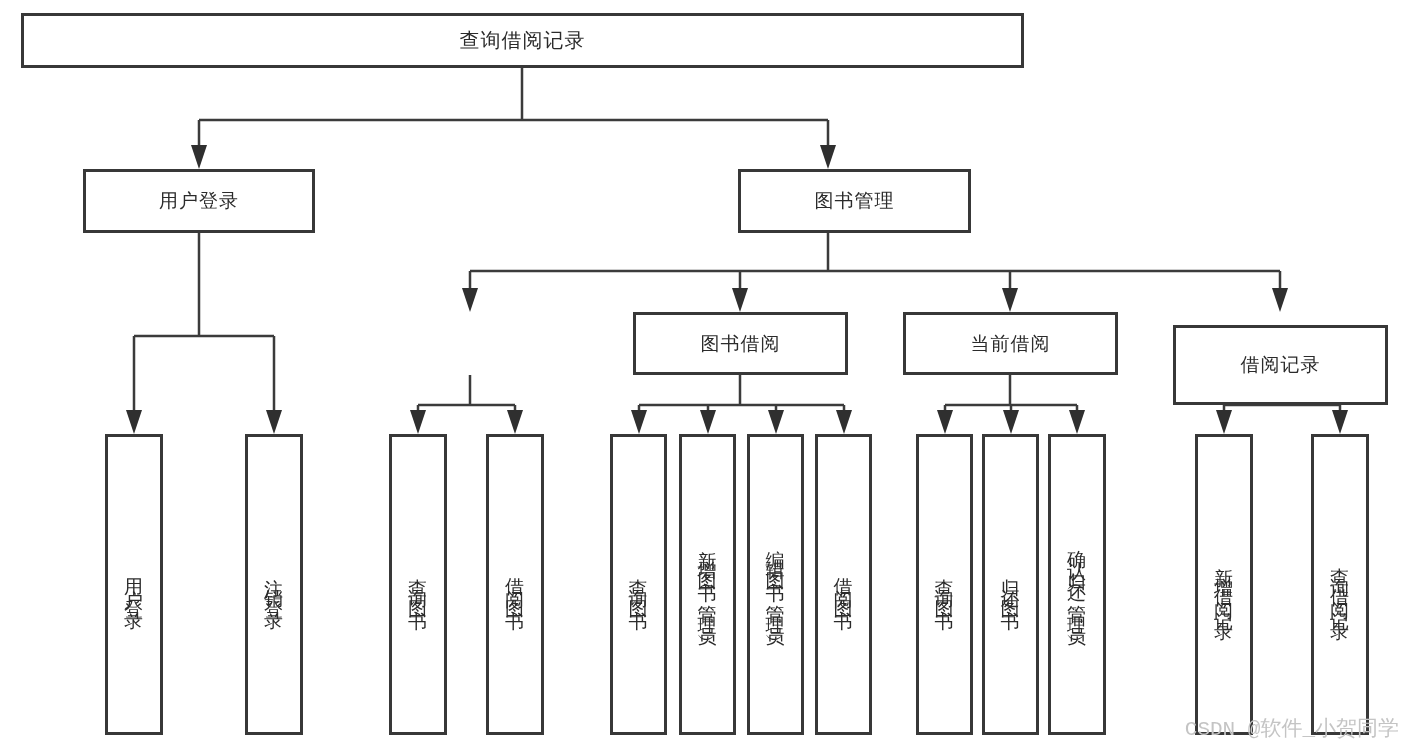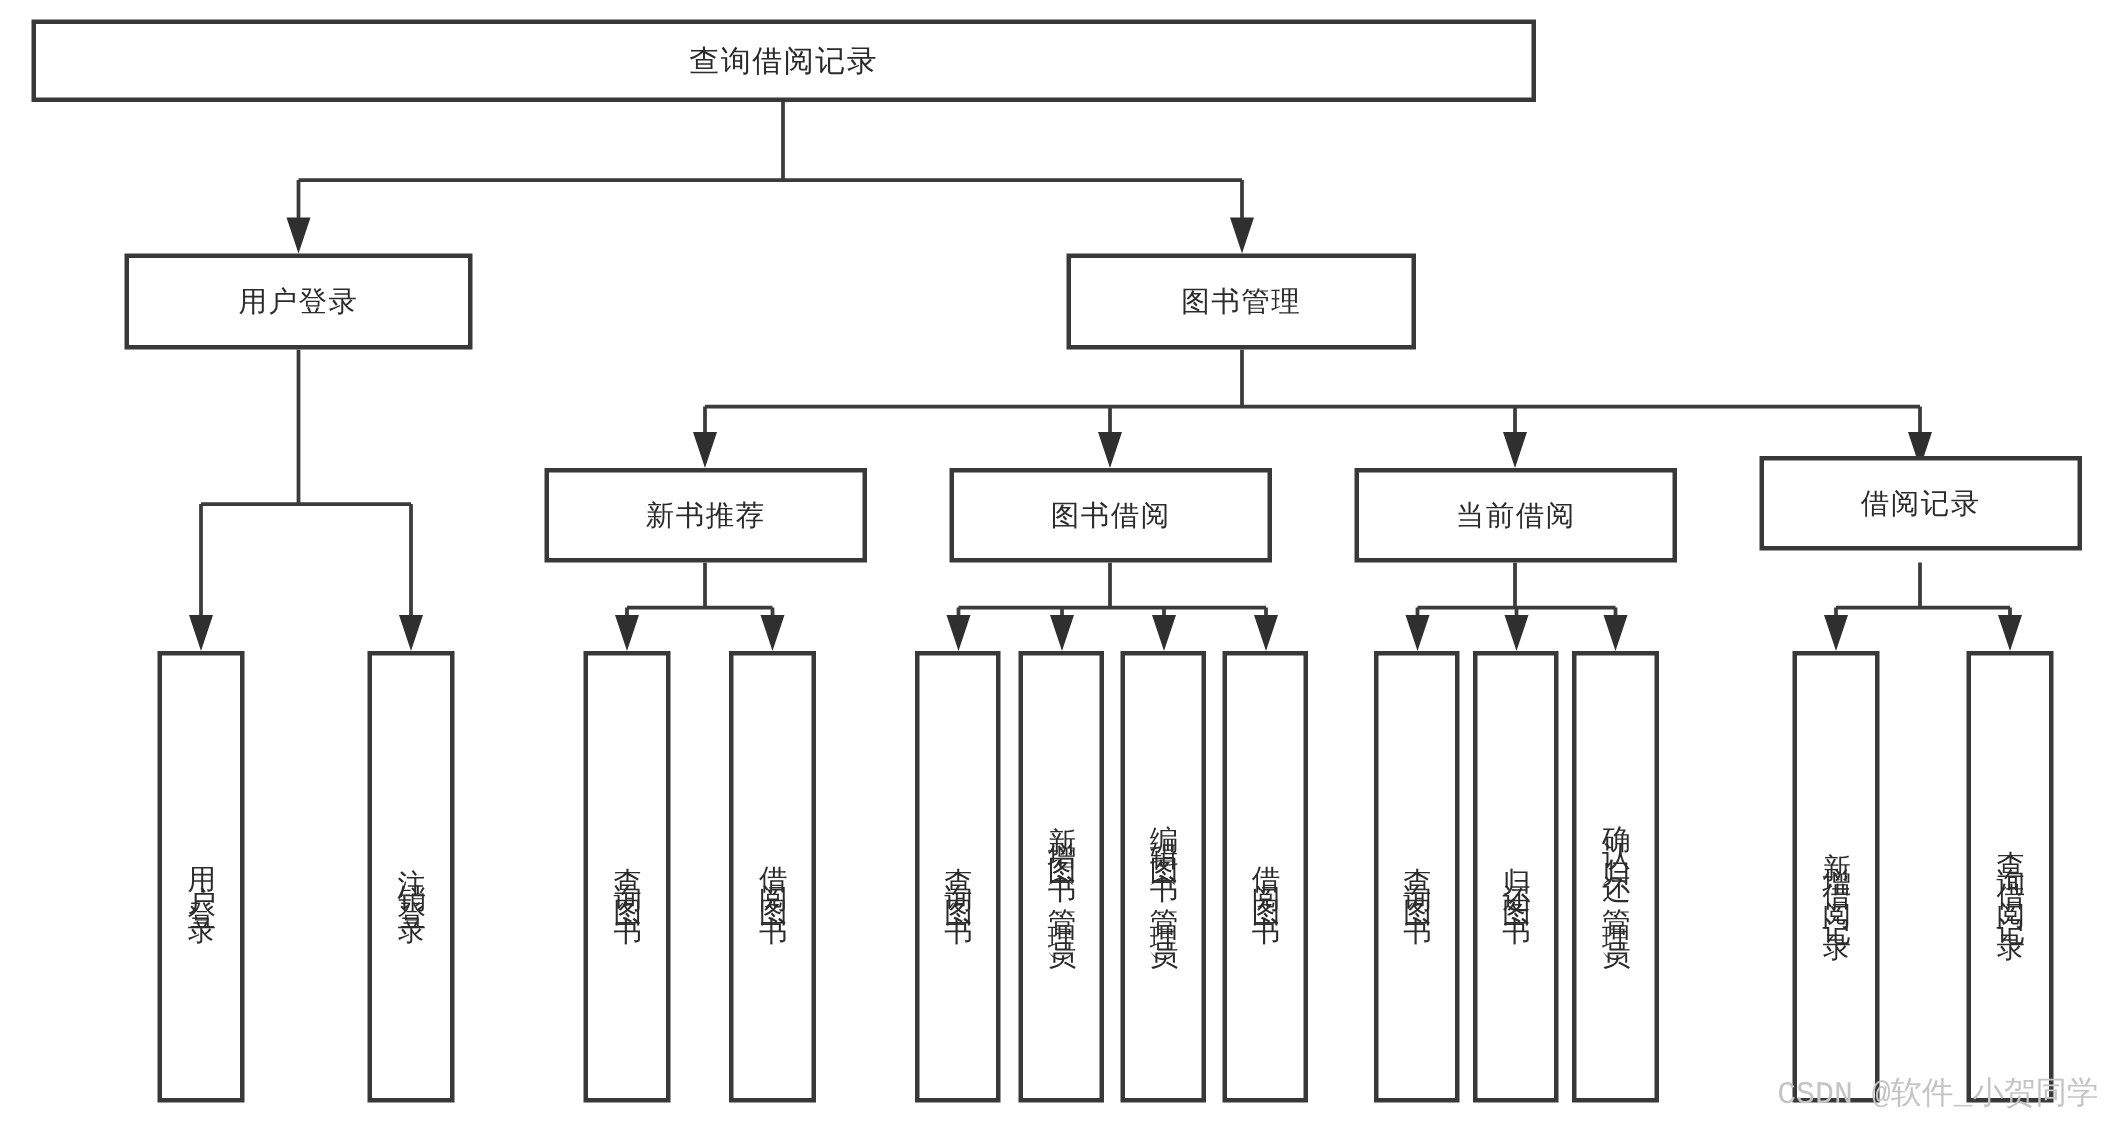--- a/index.html
+++ b/index.html
@@ -97,34 +97,31 @@
     </g>
   </svg>
 
   <div class="box root h" style="left:21px; top:13px; width:1003px; height:55px">
     <span class="label">查询借阅记录</span>
   </div>
 
   <div class="box h" style="left:83px; top:169px; width:232px; height:64px">
     <span class="label">用户登录</span>
   </div>
-  <div class="box h" style="left:711px; top:169px; width:233px; height:64px">
+  <div class="box h" style="left:738px; top:169px; width:233px; height:64px">
     <span class="label">图书管理</span>
   </div>
 
-  <div class="box h" style="left:363px; top:312px; width:215px; height:63px">
-    <span class="label">新书推荐</span>
-  </div>
   <div class="box h" style="left:633px; top:312px; width:215px; height:63px">
     <span class="label">图书借阅</span>
   </div>
   <div class="box h" style="left:903px; top:312px; width:215px; height:63px">
     <span class="label">当前借阅</span>
   </div>
-  <div class="box h" style="left:1173px; top:304px; width:215px; height:63px">
+  <div class="box h" style="left:1173px; top:325px; width:215px; height:80px">
     <span class="label">借阅记录</span>
   </div>
 
   <div class="box leaf" style="left:105px; top:434px; width:58px; height:301px">
     <span class="label">用户登录</span>
   </div>
   <div class="box leaf" style="left:245px; top:434px; width:58px; height:301px">
     <span class="label">注销登录</span>
   </div>
 

